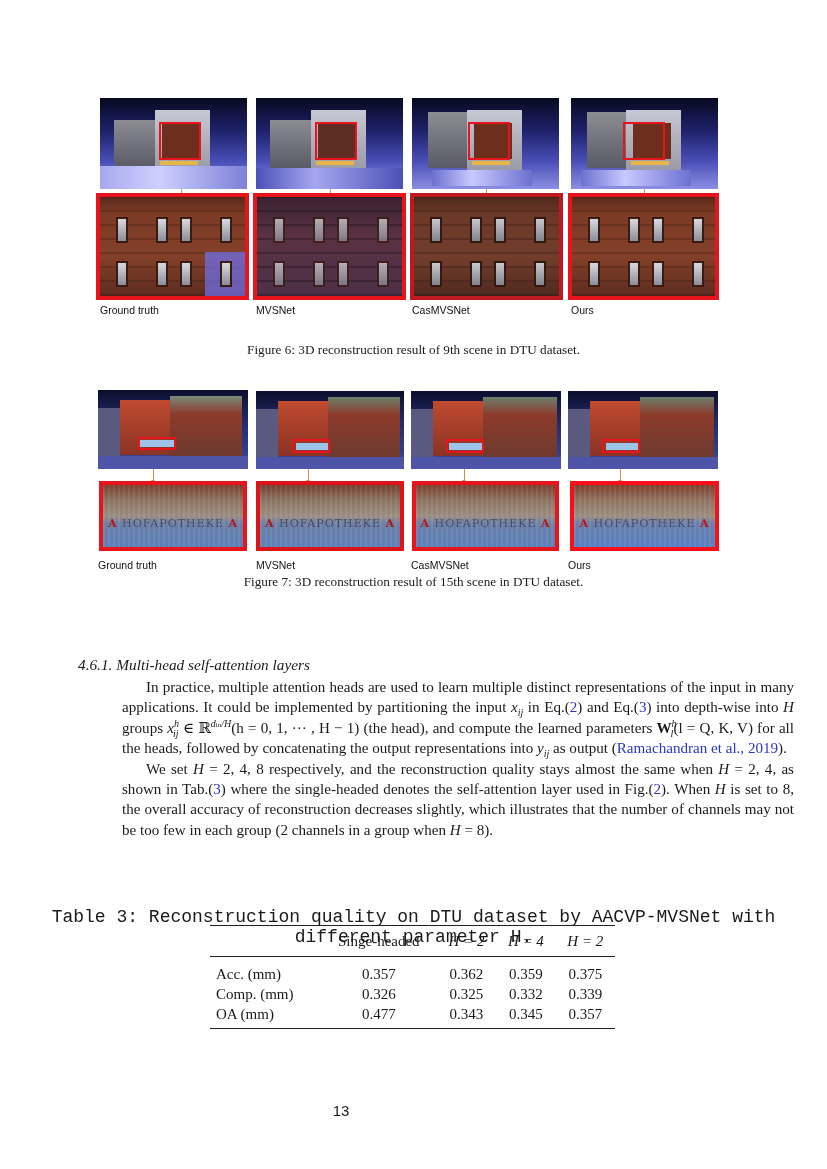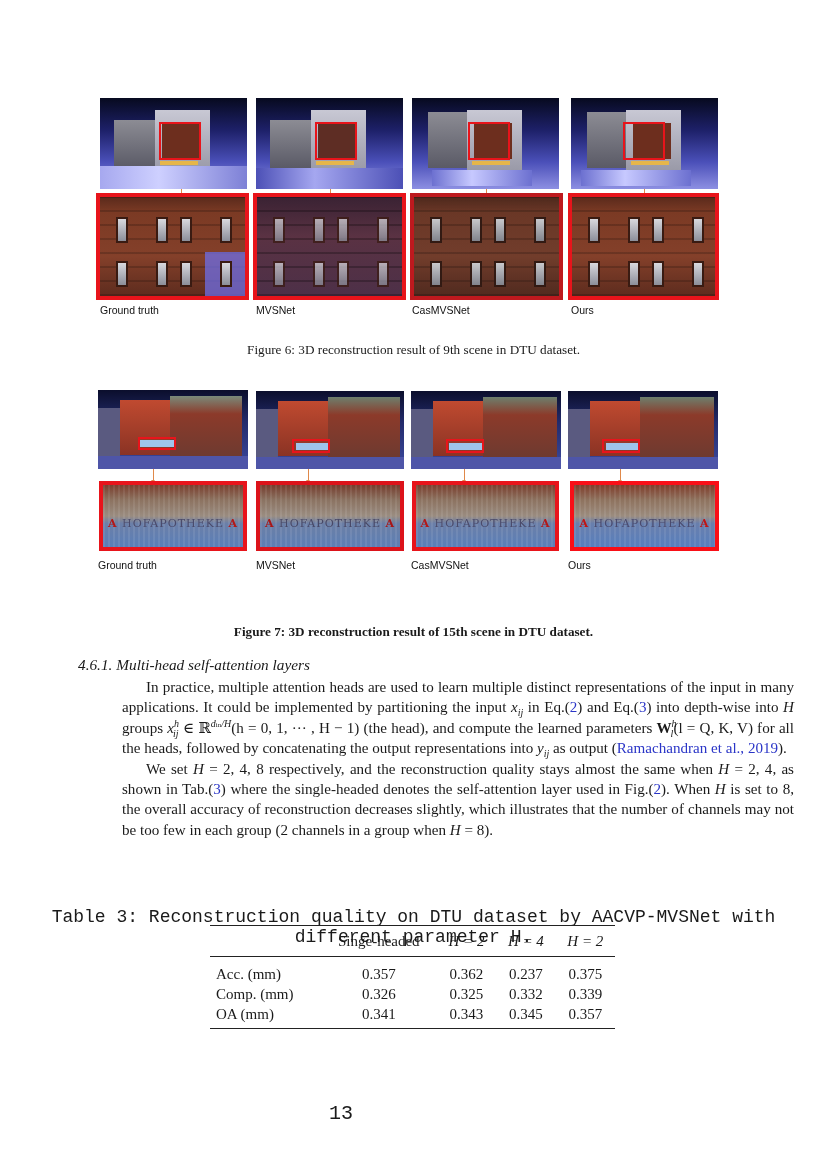--- a/index.html
+++ b/index.html
@@ -36,22 +36,22 @@
                  font-family: Liberation Mono, monospace; }
   table.res { position: absolute; left: 210px; top: 925px; width: 405px; border-collapse: collapse;
               font-family: "Liberation Serif", "DejaVu Serif", serif; font-size: 15px; }
   table.res th, table.res td { padding: 0 6px; height: 20px; font-weight: normal; }
   table.res thead tr th { border-top: 1.6px solid #222; border-bottom: 1.2px solid #222; height: 30px; }
   table.res tbody tr:first-child td { padding-top: 7px; }
   table.res tbody tr:last-child td { border-bottom: 1.6px solid #222; padding-bottom: 4px; }
   table.res td.num { text-align: center; }
   table.res td.lbl { text-align: left; }
   .b { font-weight: bold; }
-  .page-num { position: absolute; left: 0; width: 682px; top: 1102px; text-align: center; font-size: 20px;
-              font-family: Liberation Mono, monospace; }
+  .page-num { position: absolute; left: 0; width: 682px; top: 1102px; text-align: center; font-size: 15px;
+              font-family: Liberation Sans, sans-serif; }
   .brick { background:
       repeating-linear-gradient(0deg, rgba(0,0,0,0.18) 0 2px, transparent 2px 14px),
       linear-gradient(180deg, #5a2a1c 0%, #7b3a24 15%, #84402a 60%, #5d2c1e 100%); }
   .brick-blue { background:
       repeating-linear-gradient(0deg, rgba(0,0,0,0.25) 0 2px, transparent 2px 14px),
       linear-gradient(180deg, #3a2233 0%, #5a3243 40%, #4d3048 100%); }
   .window { position: absolute; width: 12px; height: 26px; background: linear-gradient(180deg,#d9d9de,#8c8f9a);
             border: 2px solid #3a1b12; box-sizing: border-box; }
   .shop { position: absolute; background:
       repeating-linear-gradient(90deg, rgba(255,255,255,0.08) 0 2px, transparent 2px 5px),
@@ -220,21 +220,21 @@
       <div style="position:absolute;left:38px;top:52px;width:34px;height:7px;background:#9fc4ea;"></div>
       <div class="roi" style="left:34px;top:48px;width:38px;height:14px;"></div>
     </div>
     <div class="connector" style="left:620px;top:469px;height:12px;"></div>
     <div class="zoombox shop" style="left:570px;top:481px;width:149px;height:70px;filter:saturate(1.1);">
       <div class="shop-text"><span class="a">A</span> <span>HOFAPOTHEKE</span> <span class="a">A</span></div>
     </div>
     <div class="fig-label sans" style="left:568px;top:559px;width:150px;">Ours</div>
   </div>
 
-  <div class="caption serif" style="top:624px;font-weight:bold;">Figure 7: 3D reconstruction result of 15th scene in DTU dataset.</div>
+  <div class="caption serif" style="top:574px;">Figure 7: 3D reconstruction result of 15th scene in DTU dataset.</div>
 </div>
 
 <div class="section-title">4.6.1. Multi-head self-attention layers</div>
 
 <div class="text-block" style="top:677px;margin-left:44px;">
   <p class="indent"><span>In practice, multiple attention heads are used to learn multiple distinct representations of the input in many applications. It could be implemented by partitioning the input </span><i class="m">x</i><sub><i>ij</i></sub><span> in Eq.(</span><span class="link">2</span><span>) and Eq.(</span><span class="link">3</span><span>) into depth-wise into </span><i class="m">H</i><span> groups </span><i class="m">x</i><sup><i>h</i></sup><sub style="margin-left:-6px"><i>ij</i></sub><span> ∈ ℝ</span><sup><i>d</i><span style="font-size:7px">in</span><i>/H</i></sup><span>(h = 0, 1, ··· , H − 1) (the head), and compute the learned parameters </span><b>W</b><sup><i>h</i></sup><sub style="margin-left:-6px"><i>l</i></sub><span>(l = Q, K, V) for all the heads, followed by concatenating the output representations into </span><i class="m">y</i><sub><i>ij</i></sub><span> as output (</span><span class="link">Ramachandran et al., 2019</span><span>).</span></p>
   <p class="indent"><span>We set </span><i class="m">H</i><span> = 2, 4, 8 respectively, and the reconstruction quality stays almost the same when </span><i class="m">H</i><span> = 2, 4, as shown in Tab.(</span><span class="link">3</span><span>) where the single-headed denotes the self-attention layer used in Fig.(</span><span class="link">2</span><span>). When </span><i class="m">H</i><span> is set to 8, the overall accuracy of reconstruction decreases slightly, which illustrates that the number of channels may not be too few in each group (2 channels in a group when </span><i class="m">H</i><span> = 8).</span></p>
 </div>
 
 <div class="tbl-caption">Table 3:   Reconstruction quality on DTU dataset by AACVP-MVSNet with different parameter H.</div>
@@ -246,33 +246,33 @@
       <th style="font-style:italic">H = 2</th>
       <th style="font-style:italic">H = 4</th>
       <th style="font-style:italic">H = 2</th>
     </tr>
   </thead>
   <tbody>
     <tr>
       <td class="lbl">Acc. (mm)</td>
       <td class="num b">0.357</td>
       <td class="num">0.362</td>
-      <td class="num">0.237</td>
+      <td class="num">0.359</td>
       <td class="num">0.375</td>
     </tr>
     <tr>
       <td class="lbl">Comp. (mm)</td>
       <td class="num">0.326</td>
       <td class="num b">0.325</td>
       <td class="num">0.332</td>
       <td class="num">0.339</td>
     </tr>
     <tr>
       <td class="lbl">OA (mm)</td>
-      <td class="num b">0.341</td>
+      <td class="num b">0.477</td>
       <td class="num">0.343</td>
       <td class="num">0.345</td>
       <td class="num">0.357</td>
     </tr>
   </tbody>
 </table>
 
 <div class="page-num">13</div>
 
 </body></html>

